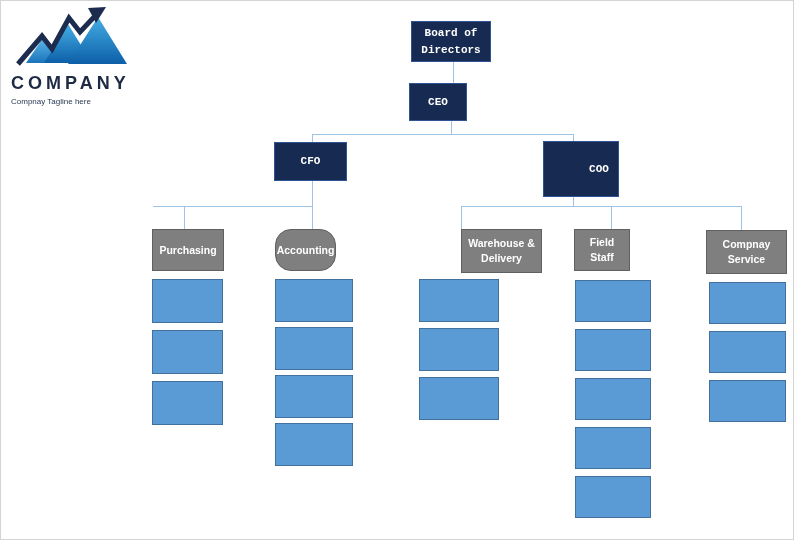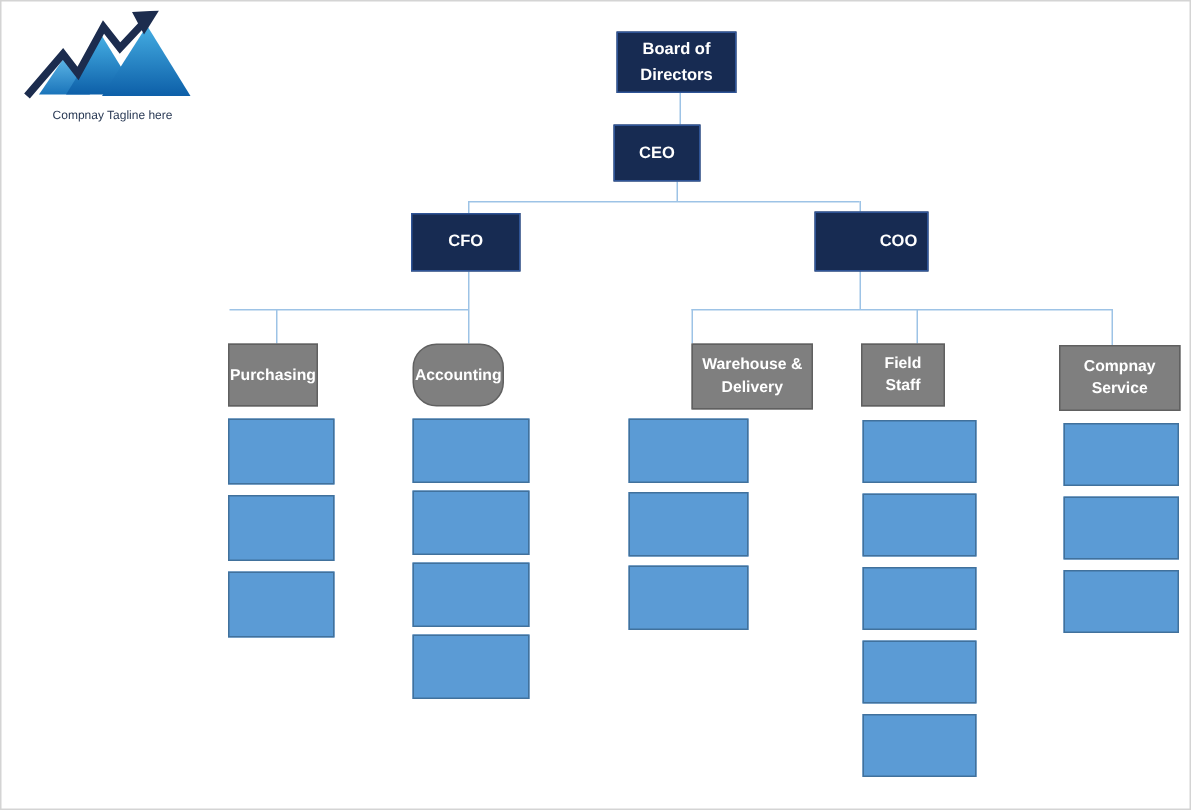--- a/index.html
+++ b/index.html
@@ -7,28 +7,28 @@
     position:relative;width:794px;height:540px;background:#ffffff;
     border:1px solid #d4d4d4;box-sizing:border-box;overflow:hidden;
   }
   
   .logo{position:absolute;left:10px;top:6px;width:136px;}
   .logo svg{display:block;margin-left:2px;}
   .wordmark{
     margin-top:4px;color:#1e2a44;font-weight:bold;font-size:18px;
     letter-spacing:4px;white-space:nowrap;
   }
-  .tagline{margin-top:3px;text-align:center;color:#2a3a55;font-size:8px;width:128px;}
+  .tagline{margin-top:3px;color:#2a3a55;font-size:8px;width:128px;}
   
   .node{
     position:absolute;display:flex;align-items:center;justify-content:center;
     text-align:center;color:#ffffff;font-weight:bold;box-sizing:border-box;
     line-height:1.5;padding:2px 4px;
   }
-  .node.navy{background:#172b52;border:1px solid #2f5496;font-size:11px;}
+  .node.navy{background:#172b52;border:1px solid #2f5496;font-size:11px;font-family:Liberation Mono, monospace;}
   .node.gray{background:#7f7f7f;border:1px solid #606060;font-size:10.5px;line-height:1.4;}
   .node.blue{background:#5b9bd5;border:1px solid #41719c;}
   .conn{position:absolute;background:#9dc3e6;}
 </style>
 </head>
 <body>
 
 <div class="canvas">
 
   <div class="logo">
@@ -42,42 +42,43 @@
           <stop offset="0" stop-color="#5fb8e8"></stop>
             <stop offset="1" stop-color="#1a74ba"></stop>
         </linearGradient>
       </defs>
       <polygon points="13,56 30,31 47,56" fill="url(#mg2)"></polygon>
       <polygon points="31,56 55,17 79,56" fill="url(#mg)"></polygon>
       <polygon points="55,57 85,10 114,57" fill="url(#mg)"></polygon>
       <polyline points="5,57 29,29 39,42 56,11 67,25 82,9" fill="none" stroke="#1c2c4e" stroke-width="5"></polyline>
       <polygon points="75,1 93,0 83,16" fill="#1c2c4e"></polygon>
     </svg>
+    <div class="wordmark">COMPANY</div>
     <div class="tagline">Compnay Tagline here</div>
   </div>
 
   <div id="chart">
       <div class="conn" style="left: 452px; top: 61px; width: 1px; height: 21px;"></div>
       <div class="conn" style="left: 450px; top: 120px; width: 1px; height: 13px;"></div>
       <div class="conn" style="left: 311px; top: 133px; width: 261px; height: 1px;"></div>
       <div class="conn" style="left: 311px; top: 133px; width: 1px; height: 8px;"></div>
       <div class="conn" style="left: 572px; top: 133px; width: 1px; height: 7px;"></div>
       <div class="conn" style="left: 311px; top: 180px; width: 1px; height: 48px;"></div>
       <div class="conn" style="left: 152px; top: 205px; width: 159px; height: 1px;"></div>
       <div class="conn" style="left: 183px; top: 205px; width: 1px; height: 23px;"></div>
       <div class="conn" style="left: 572px; top: 178px; width: 1px; height: 27px;"></div>
       <div class="conn" style="left: 460px; top: 205px; width: 281px; height: 1px;"></div>
       <div class="conn" style="left: 460px; top: 205px; width: 1px; height: 23px;"></div>
       <div class="conn" style="left: 610px; top: 205px; width: 1px; height: 23px;"></div>
       <div class="conn" style="left: 740px; top: 205px; width: 1px; height: 24px;"></div>
       <div class="node navy" style="left: 410px; top: 20px; width: 80px; height: 41px;">Board of Directors</div>
       <div class="node navy" style="left: 408px; top: 82px; width: 58px; height: 38px;">CEO</div>
       <div class="node navy" style="left: 273px; top: 141px; width: 73px; height: 39px;">CFO</div>
-      <div class="node navy" style="left: 542px; top: 140px; width: 76px; height: 40px; padding-left: 40px;">COO</div>
-      <div class="node gray" style="left: 151px; top: 228px; width: 60px; height: 42px;">Purchasing</div>
+      <div class="node navy" style="left: 542px; top: 140px; width: 76px; height: 56px; padding-left: 40px;">COO</div>
+      <div class="node gray" style="left: 151px; top: 228px; width: 72px; height: 42px;">Purchasing</div>
       <div class="node blue" style="left: 151px; top: 278px; width: 71px; height: 44px;"></div>
       <div class="node blue" style="left: 151px; top: 329px; width: 71px; height: 44px;"></div>
       <div class="node blue" style="left: 151px; top: 380px; width: 71px; height: 44px;"></div>
       <div class="node gray" style="left: 274px; top: 228px; width: 61px; height: 42px; border-radius: 16px;">Accounting</div>
       <div class="node blue" style="left: 274px; top: 278px; width: 78px; height: 43px;"></div>
       <div class="node blue" style="left: 274px; top: 326px; width: 78px; height: 43px;"></div>
       <div class="node blue" style="left: 274px; top: 374px; width: 78px; height: 43px;"></div>
       <div class="node blue" style="left: 274px; top: 422px; width: 78px; height: 43px;"></div>
       <div class="node gray" style="left: 418px; top: 228px; width: 81px; height: 44px; margin-left: 42px;">Warehouse &amp; Delivery</div>
       <div class="node blue" style="left: 418px; top: 278px; width: 80px; height: 43px;"></div>

